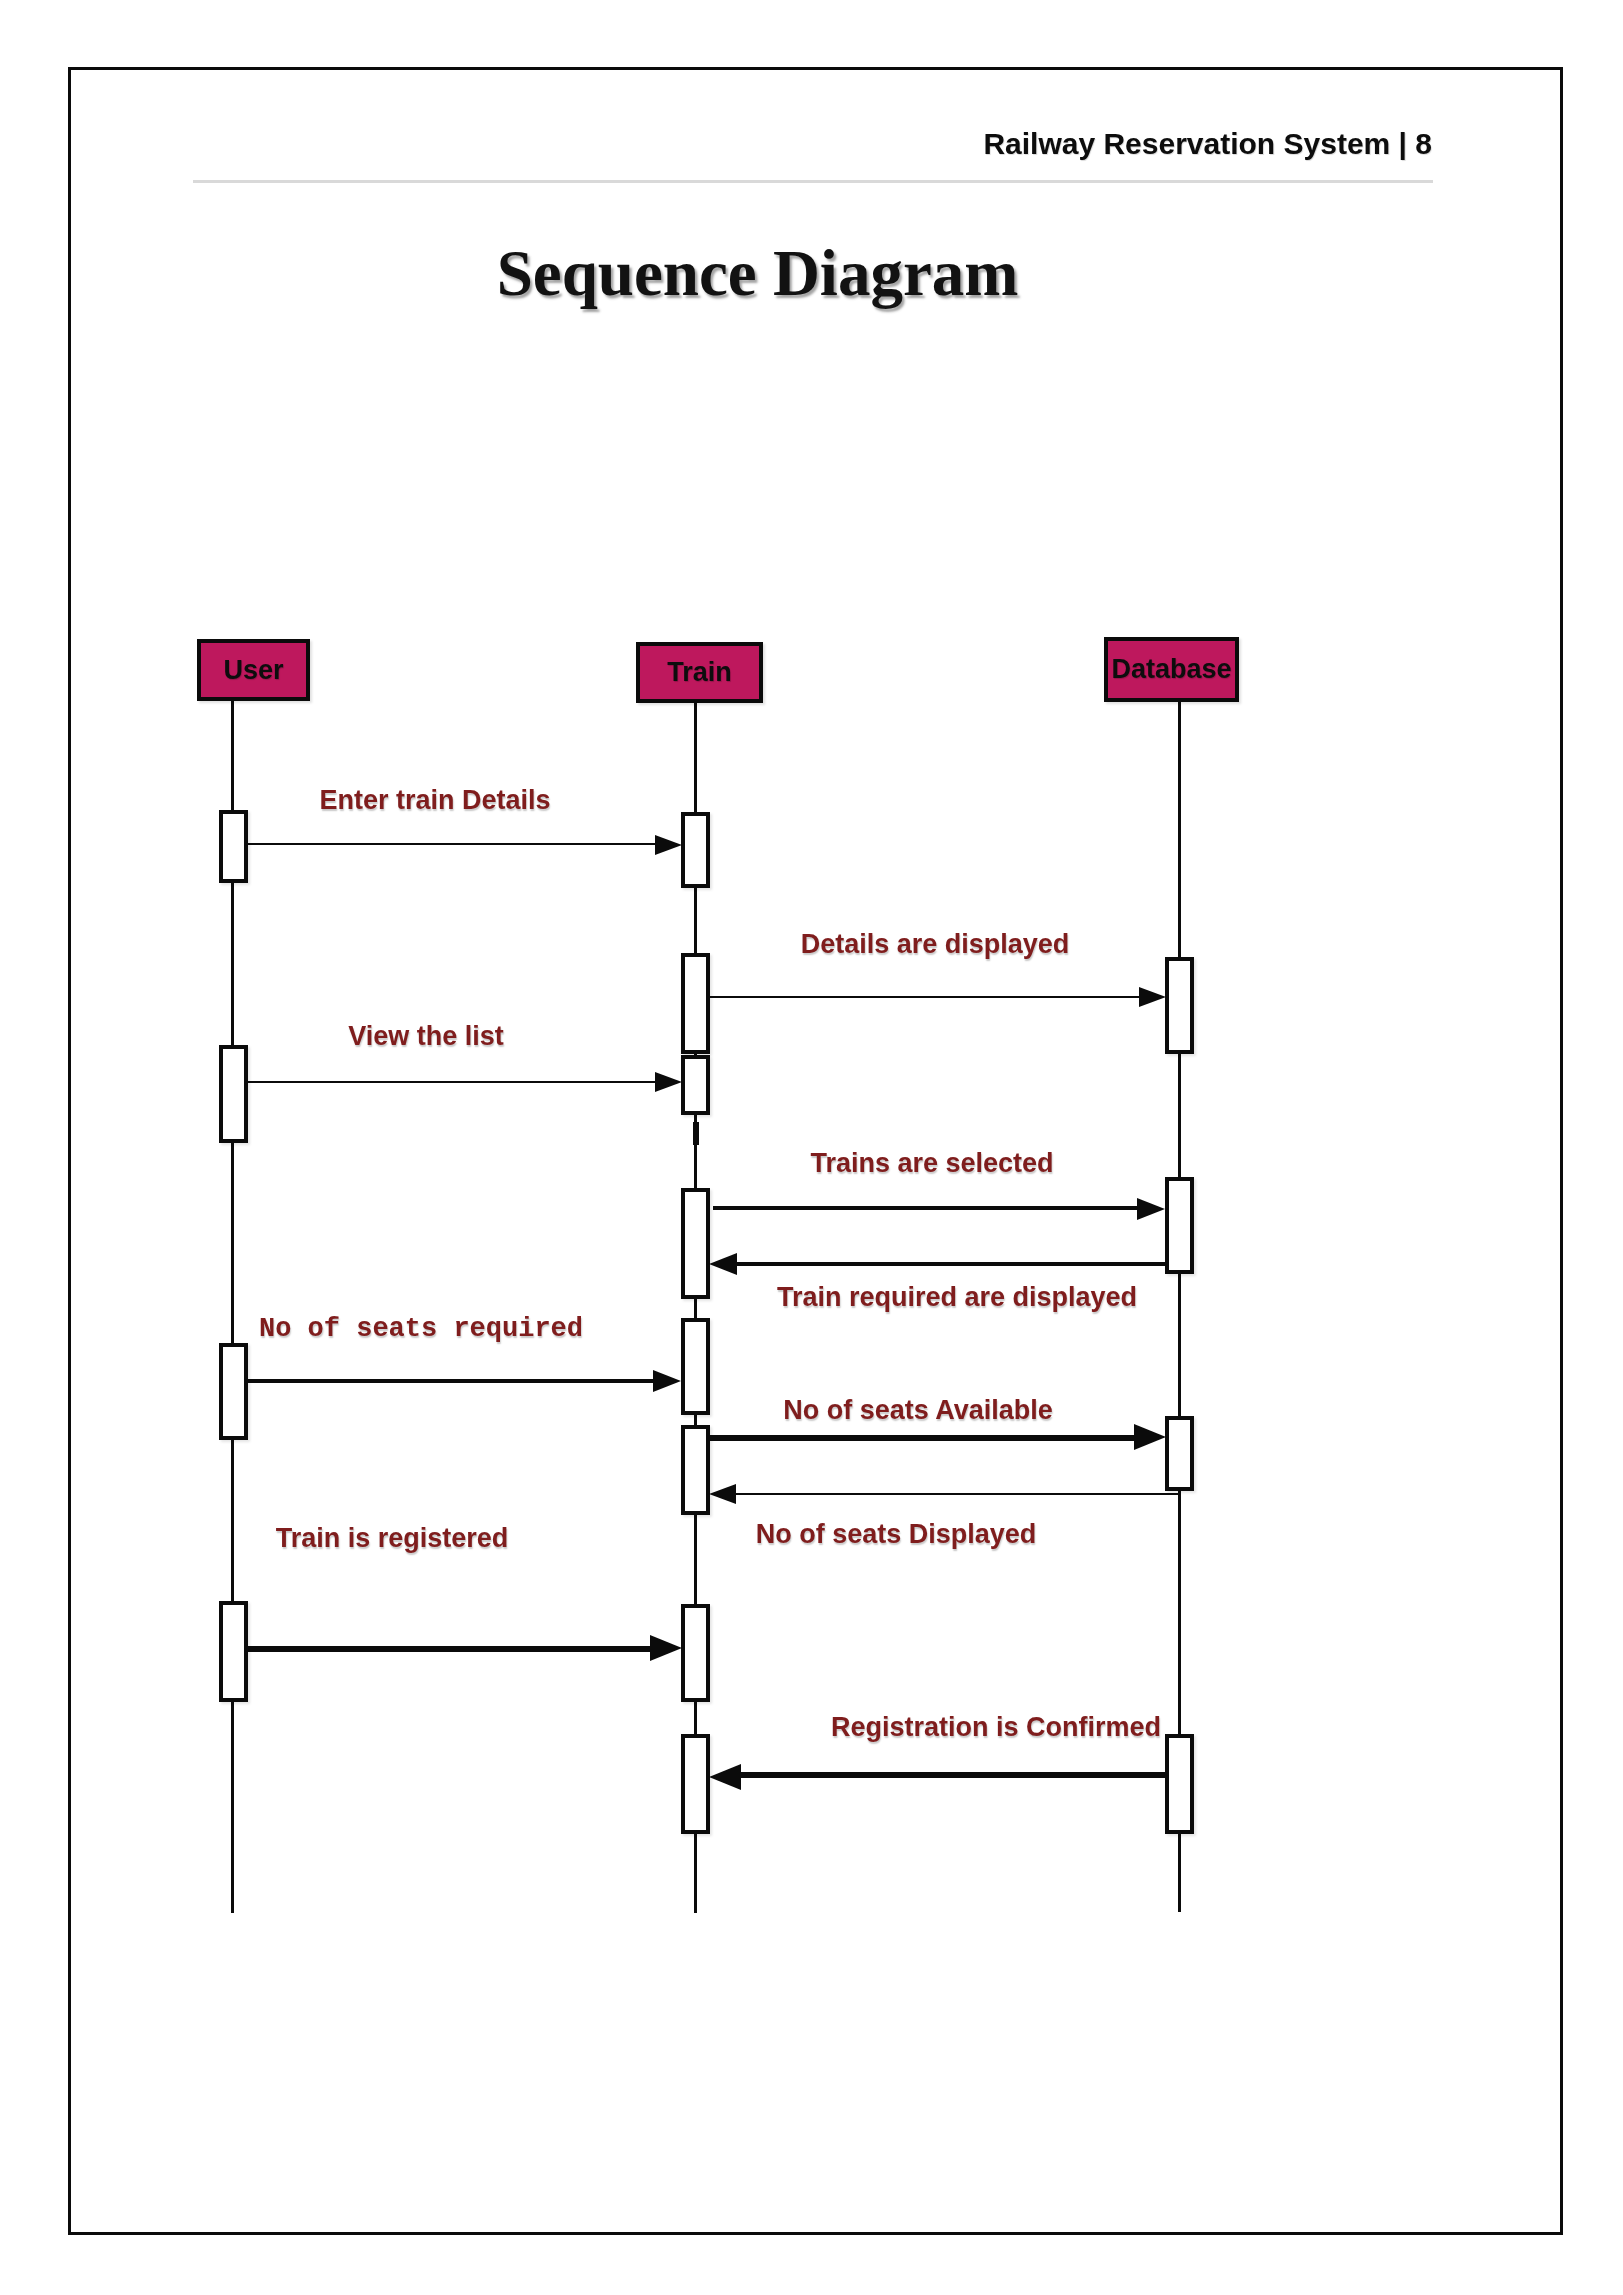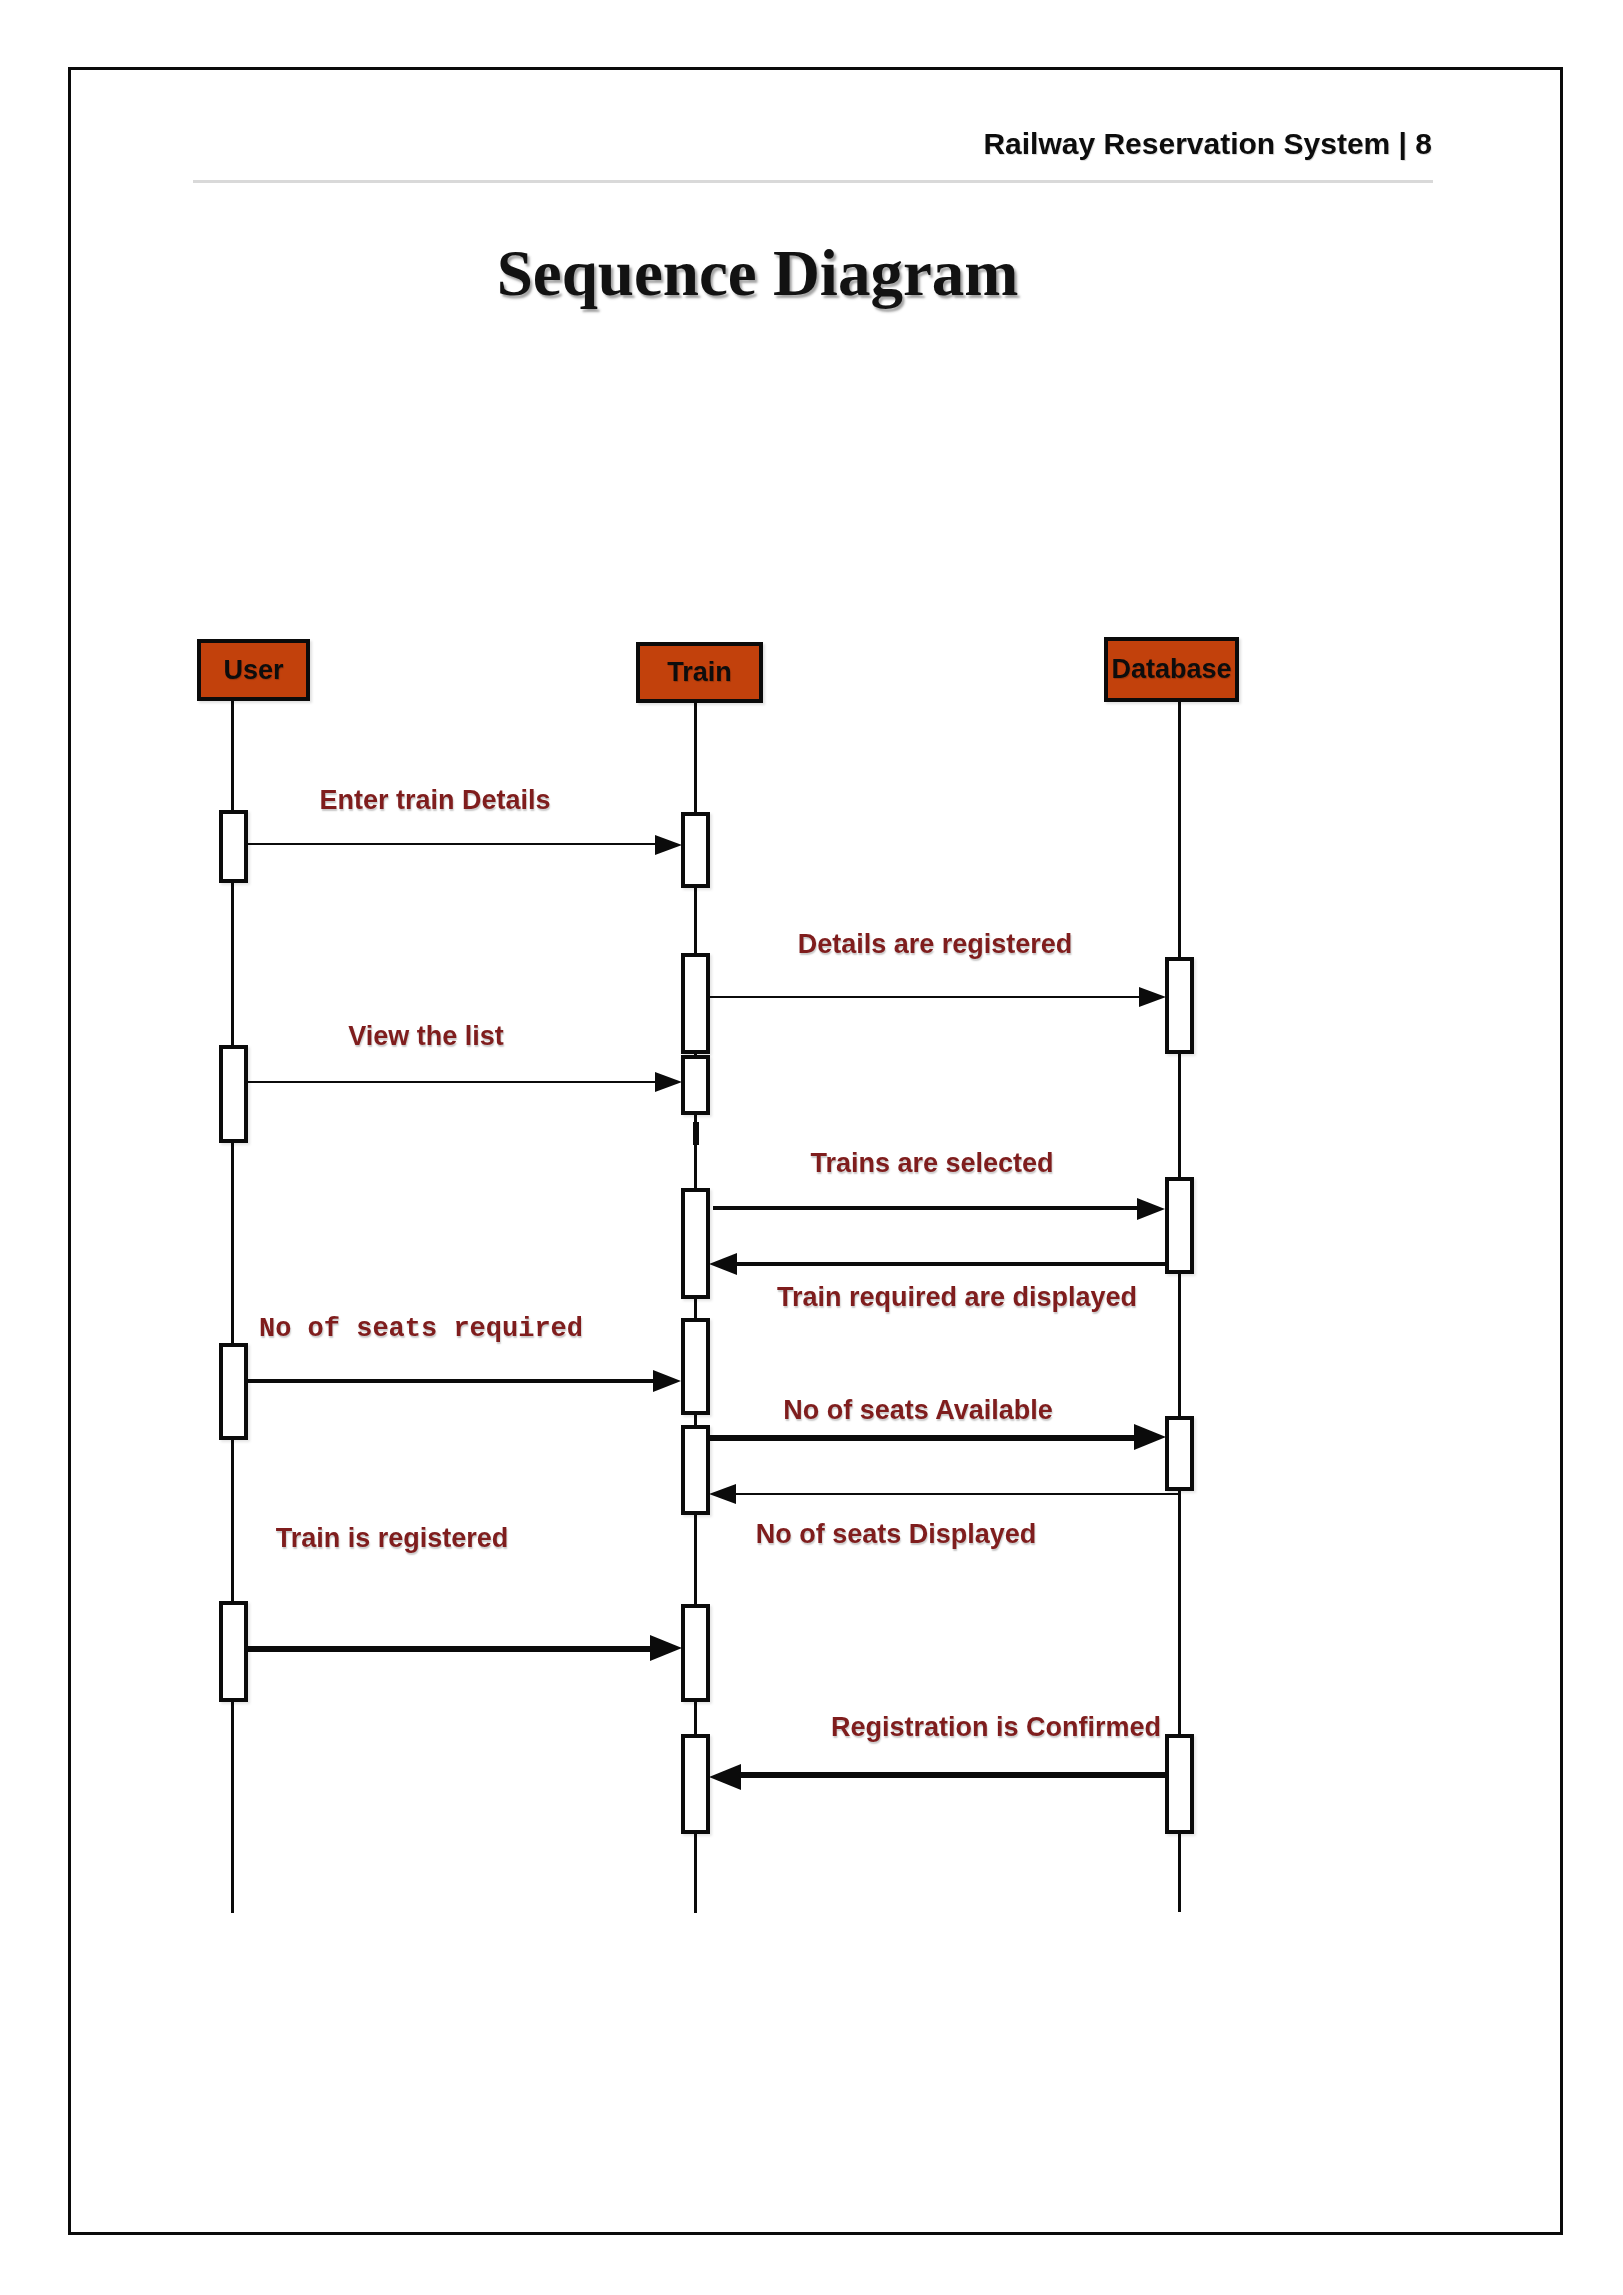--- a/index.html
+++ b/index.html
@@ -11,21 +11,21 @@
 
   .header-text{position:absolute;left:639px;top:127px;width:793px;text-align:right;
     font-size:30px;font-weight:700;color:#0d0d0d;letter-spacing:0px;
     text-shadow:0.8px 0.8px 0.8px rgba(0,0,0,0.15);white-space:nowrap;}
   .header-rule{position:absolute;left:193px;top:180px;width:1240px;height:3.2px;background:#d9d9d9;}
 
   .doc-title{position:absolute;left:361px;top:236px;width:793px;text-align:center;
     font-family:"Liberation Serif",serif;font-size:65px;font-weight:600;color:#121212;
     text-shadow:2.4px 3.2px 2.4px rgba(50,50,50,0.45);white-space:nowrap;}
 
-  .actor-box{position:absolute;box-sizing:border-box;border:4px solid #0b0b0b;background:#c2410c;
+  .actor-box{position:absolute;box-sizing:border-box;border:4px solid #0b0b0b;background:#be185d;
     display:flex;align-items:center;justify-content:center;
     box-shadow:1.6px 2.4px 2.4px rgba(0,0,0,0.12);}
   .actor-box .lbl{font-size:27px;font-weight:700;color:#0d0d0d;white-space:nowrap;
     text-shadow:0.8px 0.8px 0.8px rgba(0,0,0,0.2);}
 
   .lifeline{position:absolute;width:3.2px;background:#0b0b0b;}
   .nub{position:absolute;background:#0b0b0b;}
 
   .act{position:absolute;box-sizing:border-box;width:28.5px;border:4px solid #0b0b0b;background:#ffffff;
     box-shadow:1.6px 2.4px 2.4px rgba(0,0,0,0.10);}
@@ -90,21 +90,21 @@
   <div class="act" style="left:1165px;top:1416px;height:75px;"></div>
   <div class="act" style="left:1165px;top:1734px;height:100px;"></div>
 
   <div>
     <div class="msg-label" style="left:435px;top:785px;">Enter train Details</div>
     <div class="shaft h-thin" style="left:247px;top:843px;width:411px;"></div>
     <div class="head r-thin" style="left:655px;top:835px;"></div>
   </div>
 
   <div>
-    <div class="msg-label" style="left:935px;top:929px;">Details are registered</div>
+    <div class="msg-label" style="left:935px;top:929px;">Details are displayed</div>
     <div class="shaft h-thin" style="left:709px;top:996px;width:434px;"></div>
     <div class="head r-thin" style="left:1139px;top:987px;"></div>
   </div>
 
   <div>
     <div class="msg-label" style="left:426px;top:1021px;">View the list</div>
     <div class="shaft h-thin" style="left:247px;top:1081px;width:411px;"></div>
     <div class="head r-thin" style="left:655px;top:1072px;"></div>
   </div>
 

